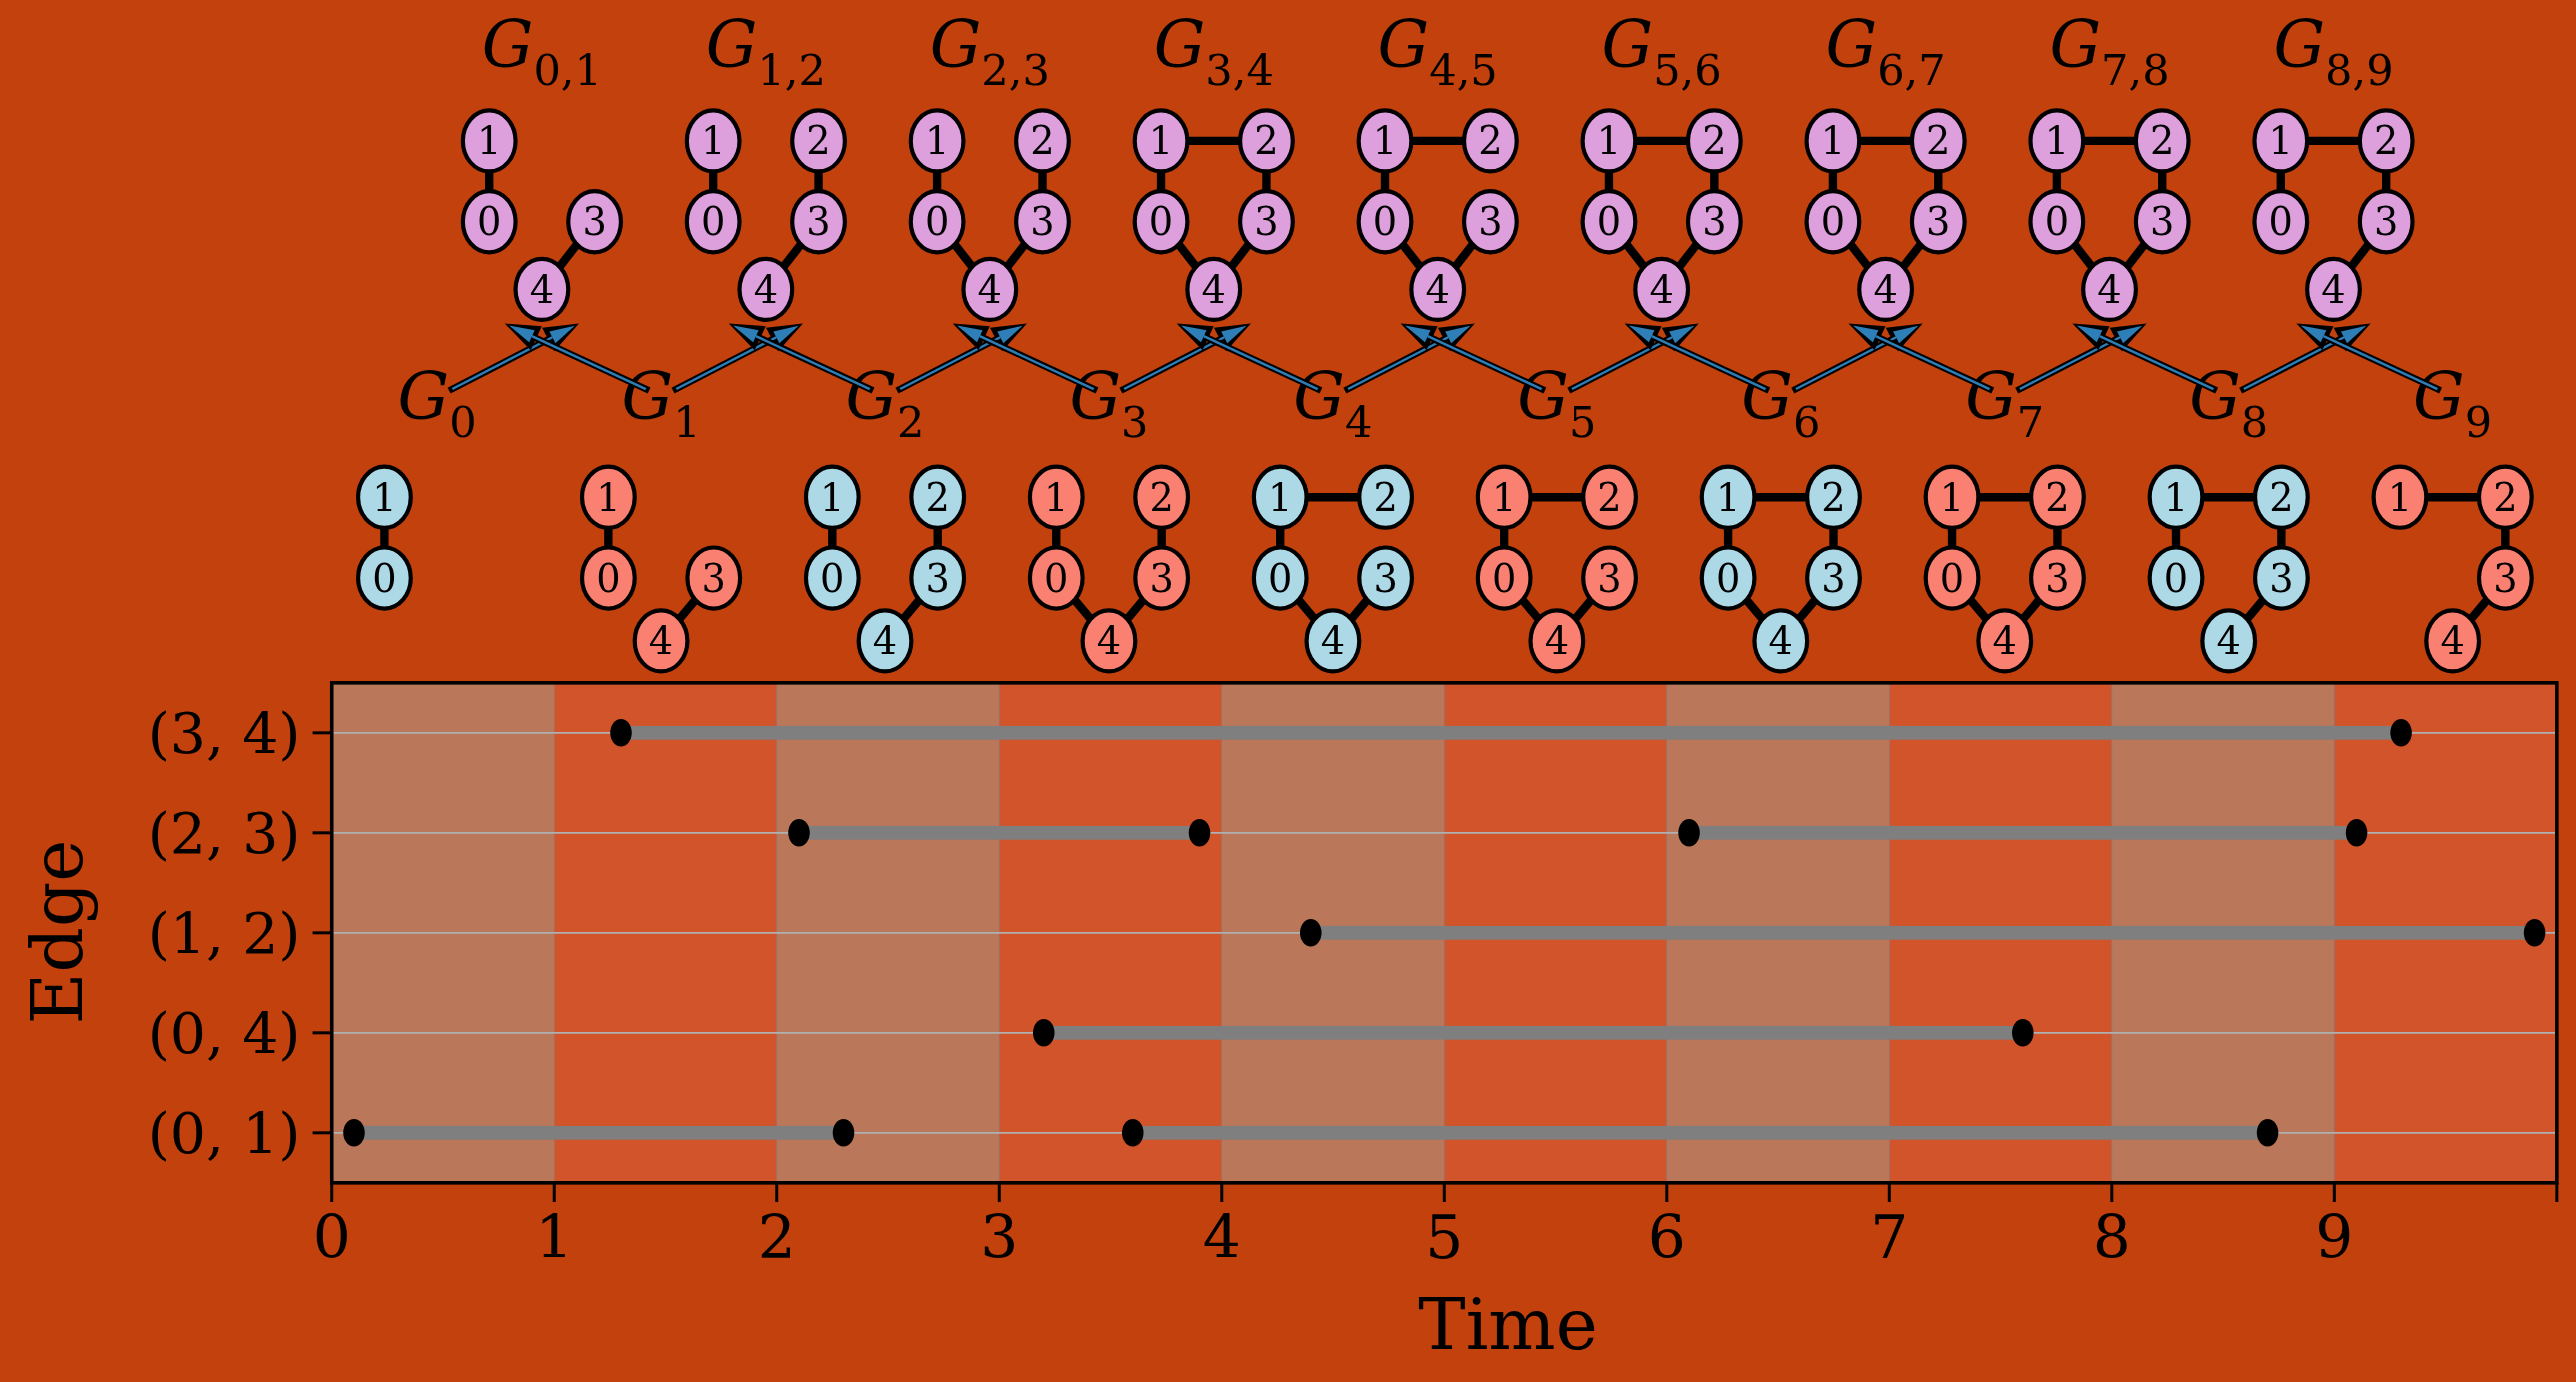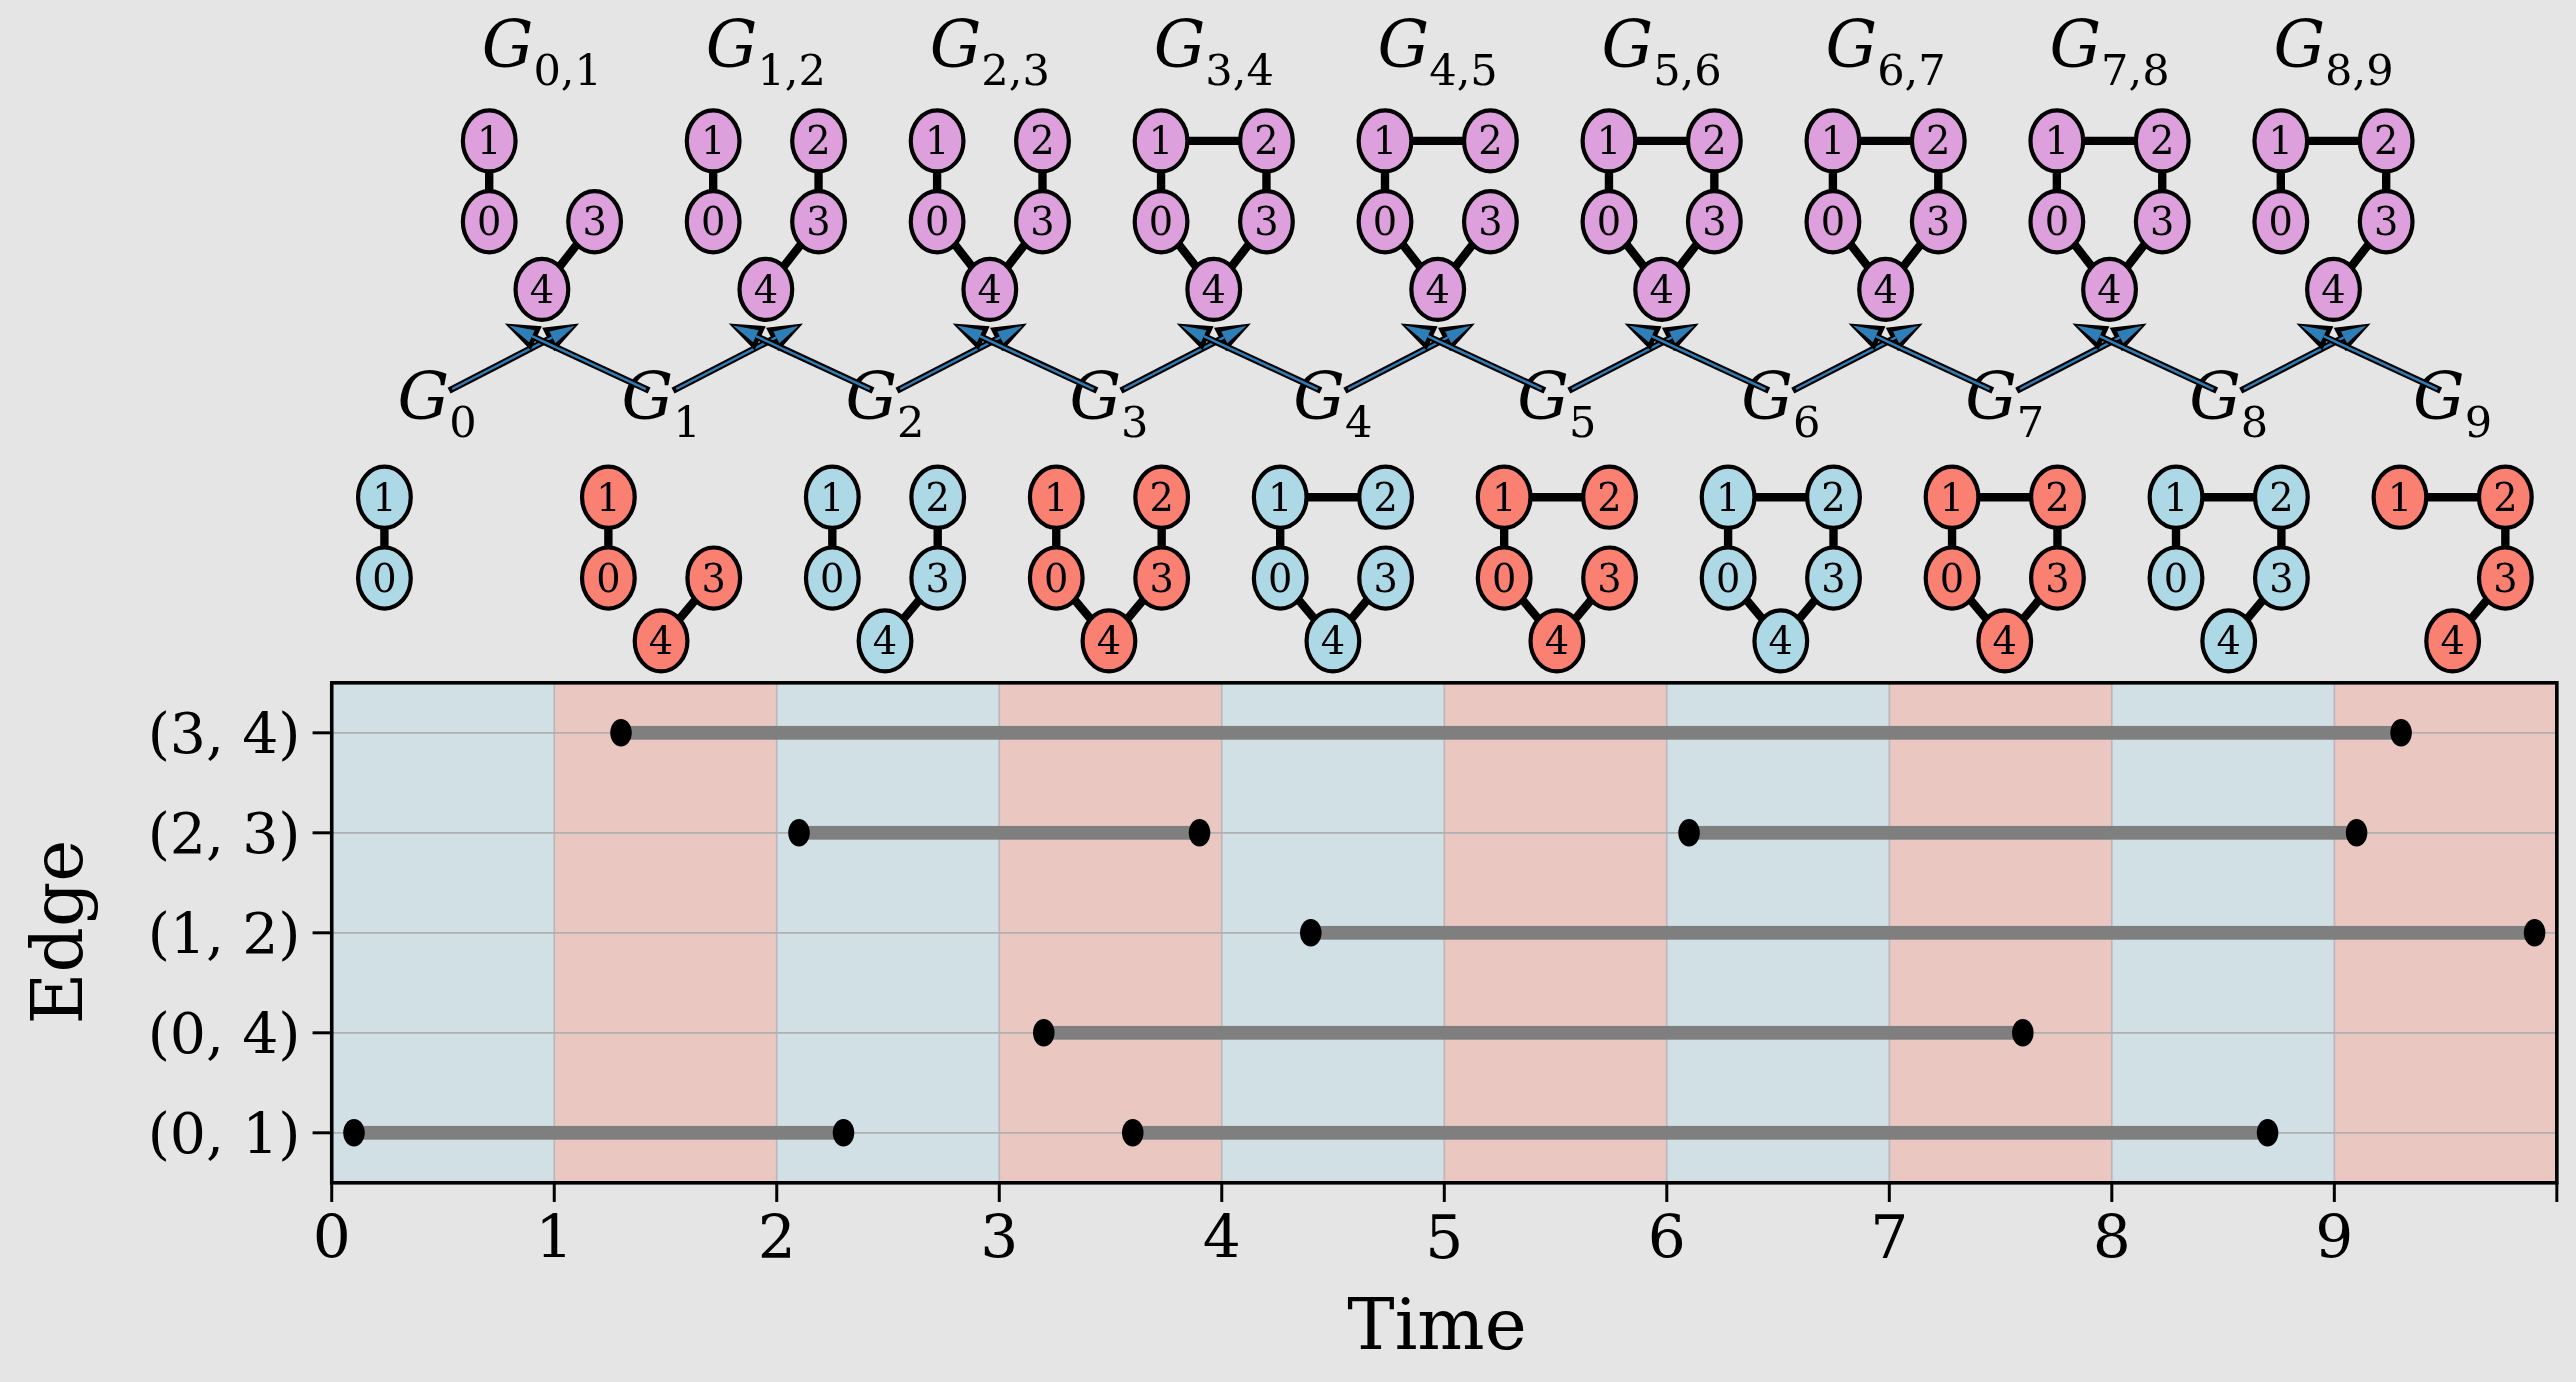--- a/index.html
+++ b/index.html
@@ -1,20 +1,20 @@
 <!DOCTYPE html>
 <html style="font-size:9.6px"><head>
 <meta charset="utf-8">
 <style>
   html,body{margin:0;padding:0;background:#ffffff;}
-  .fig{position:relative;width:2576px;height:1383px;background:#e5e5e5;overflow:hidden;
+  .fig{position:relative;width:2576px;height:1383px;background:#c2410c;overflow:hidden;
        font-family:"DejaVu Serif","Liberation Serif",serif;}
   .fig svg{position:absolute;left:0;top:0;}
   .axis-title{position:absolute;color:#000;font-size:71px;white-space:nowrap;}
-  #time-title{left:1437px;top:1283px;transform:translateX(-50%);}
+  #time-title{left:1508px;top:1283px;transform:translateX(-50%);}
   #edge-title{left:57px;top:932px;transform:translate(-50%,-50%) rotate(-90deg);}
 </style>
 </head>
 <body>
 
 <div class="fig" id="figure-root">
   <svg id="fig-svg" width="2576" height="1383" viewBox="0 0 4302 2309">
       <text x="905" y="112" text-anchor="middle" font-size="108" font-style="italic" fill="#000">G<tspan dy="30" font-size="72" font-style="normal">0,1</tspan></text>
       <g>
         <line x1="817" y1="370" x2="817" y2="235" stroke="#000000" stroke-width="14"></line>

